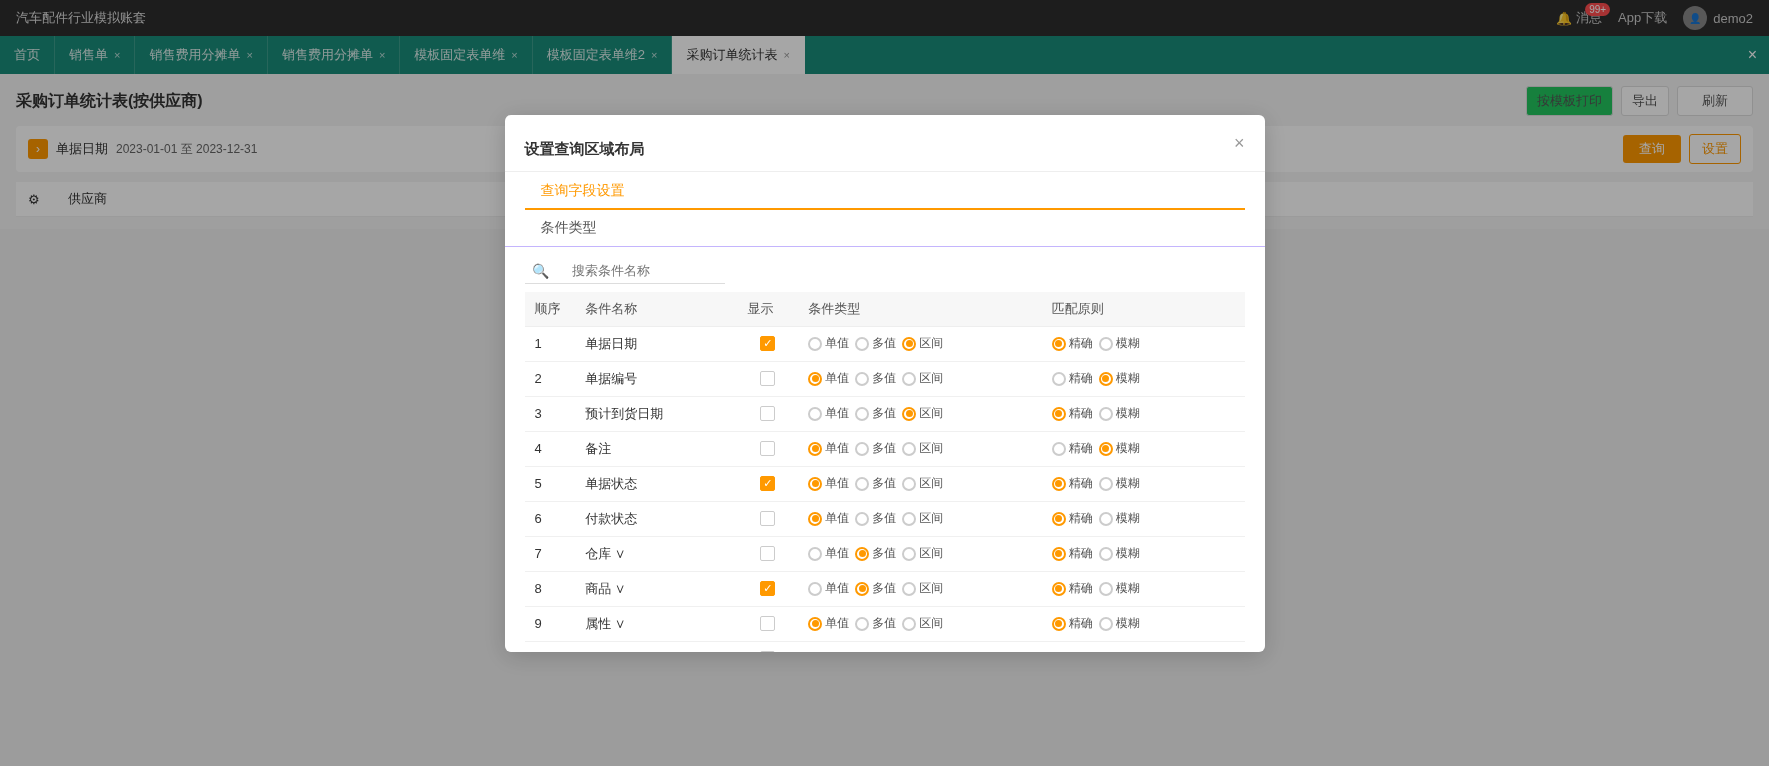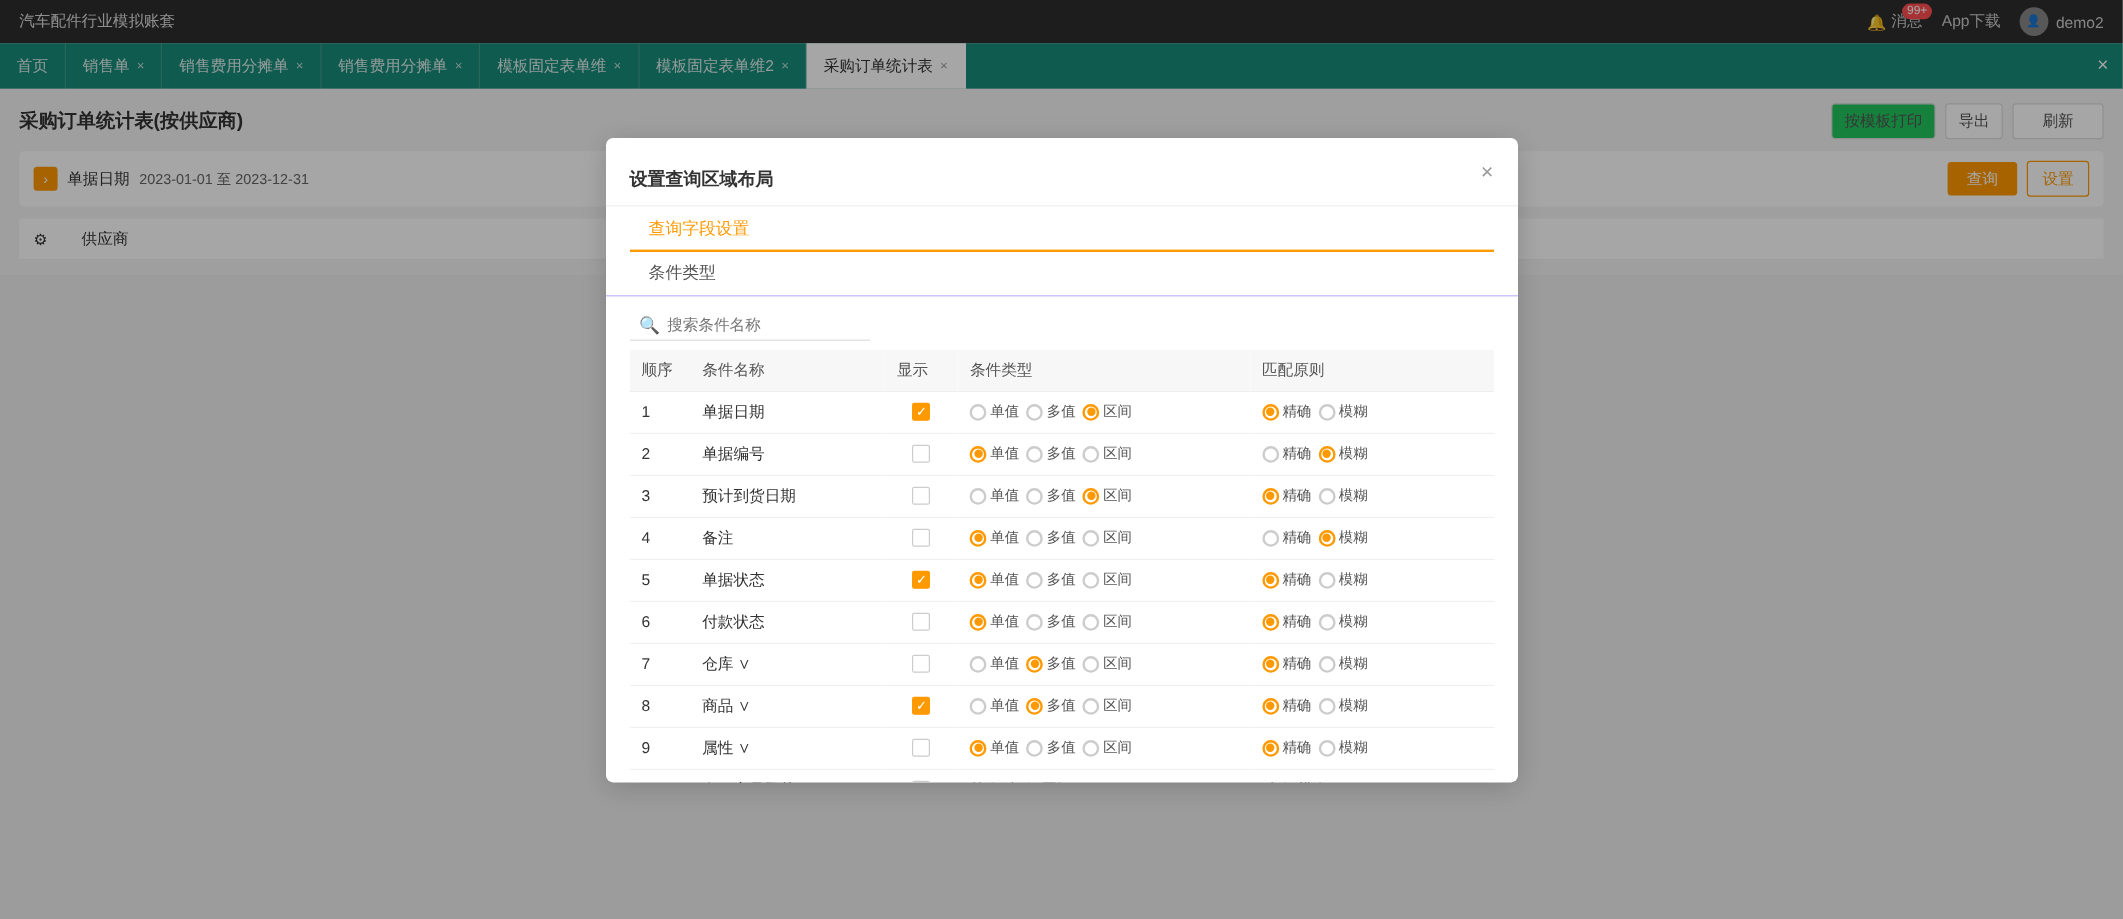--- a/index.html
+++ b/index.html
@@ -181,20 +181,21 @@
       gap: 6px;
       width: 200px;
     }
     .search-input {
       border: none;
       outline: none;
       font-size: 13px;
       color: #333;
       width: 160px;
       background: transparent;
+      margin-left: 16px;
     }
     .search-icon { color: #aaa; font-size: 14px; }
 
     
     .dialog-table-wrap {
       flex: 1;
       overflow-y: auto;
       padding: 0 20px;
       max-height: 360px;
     }

